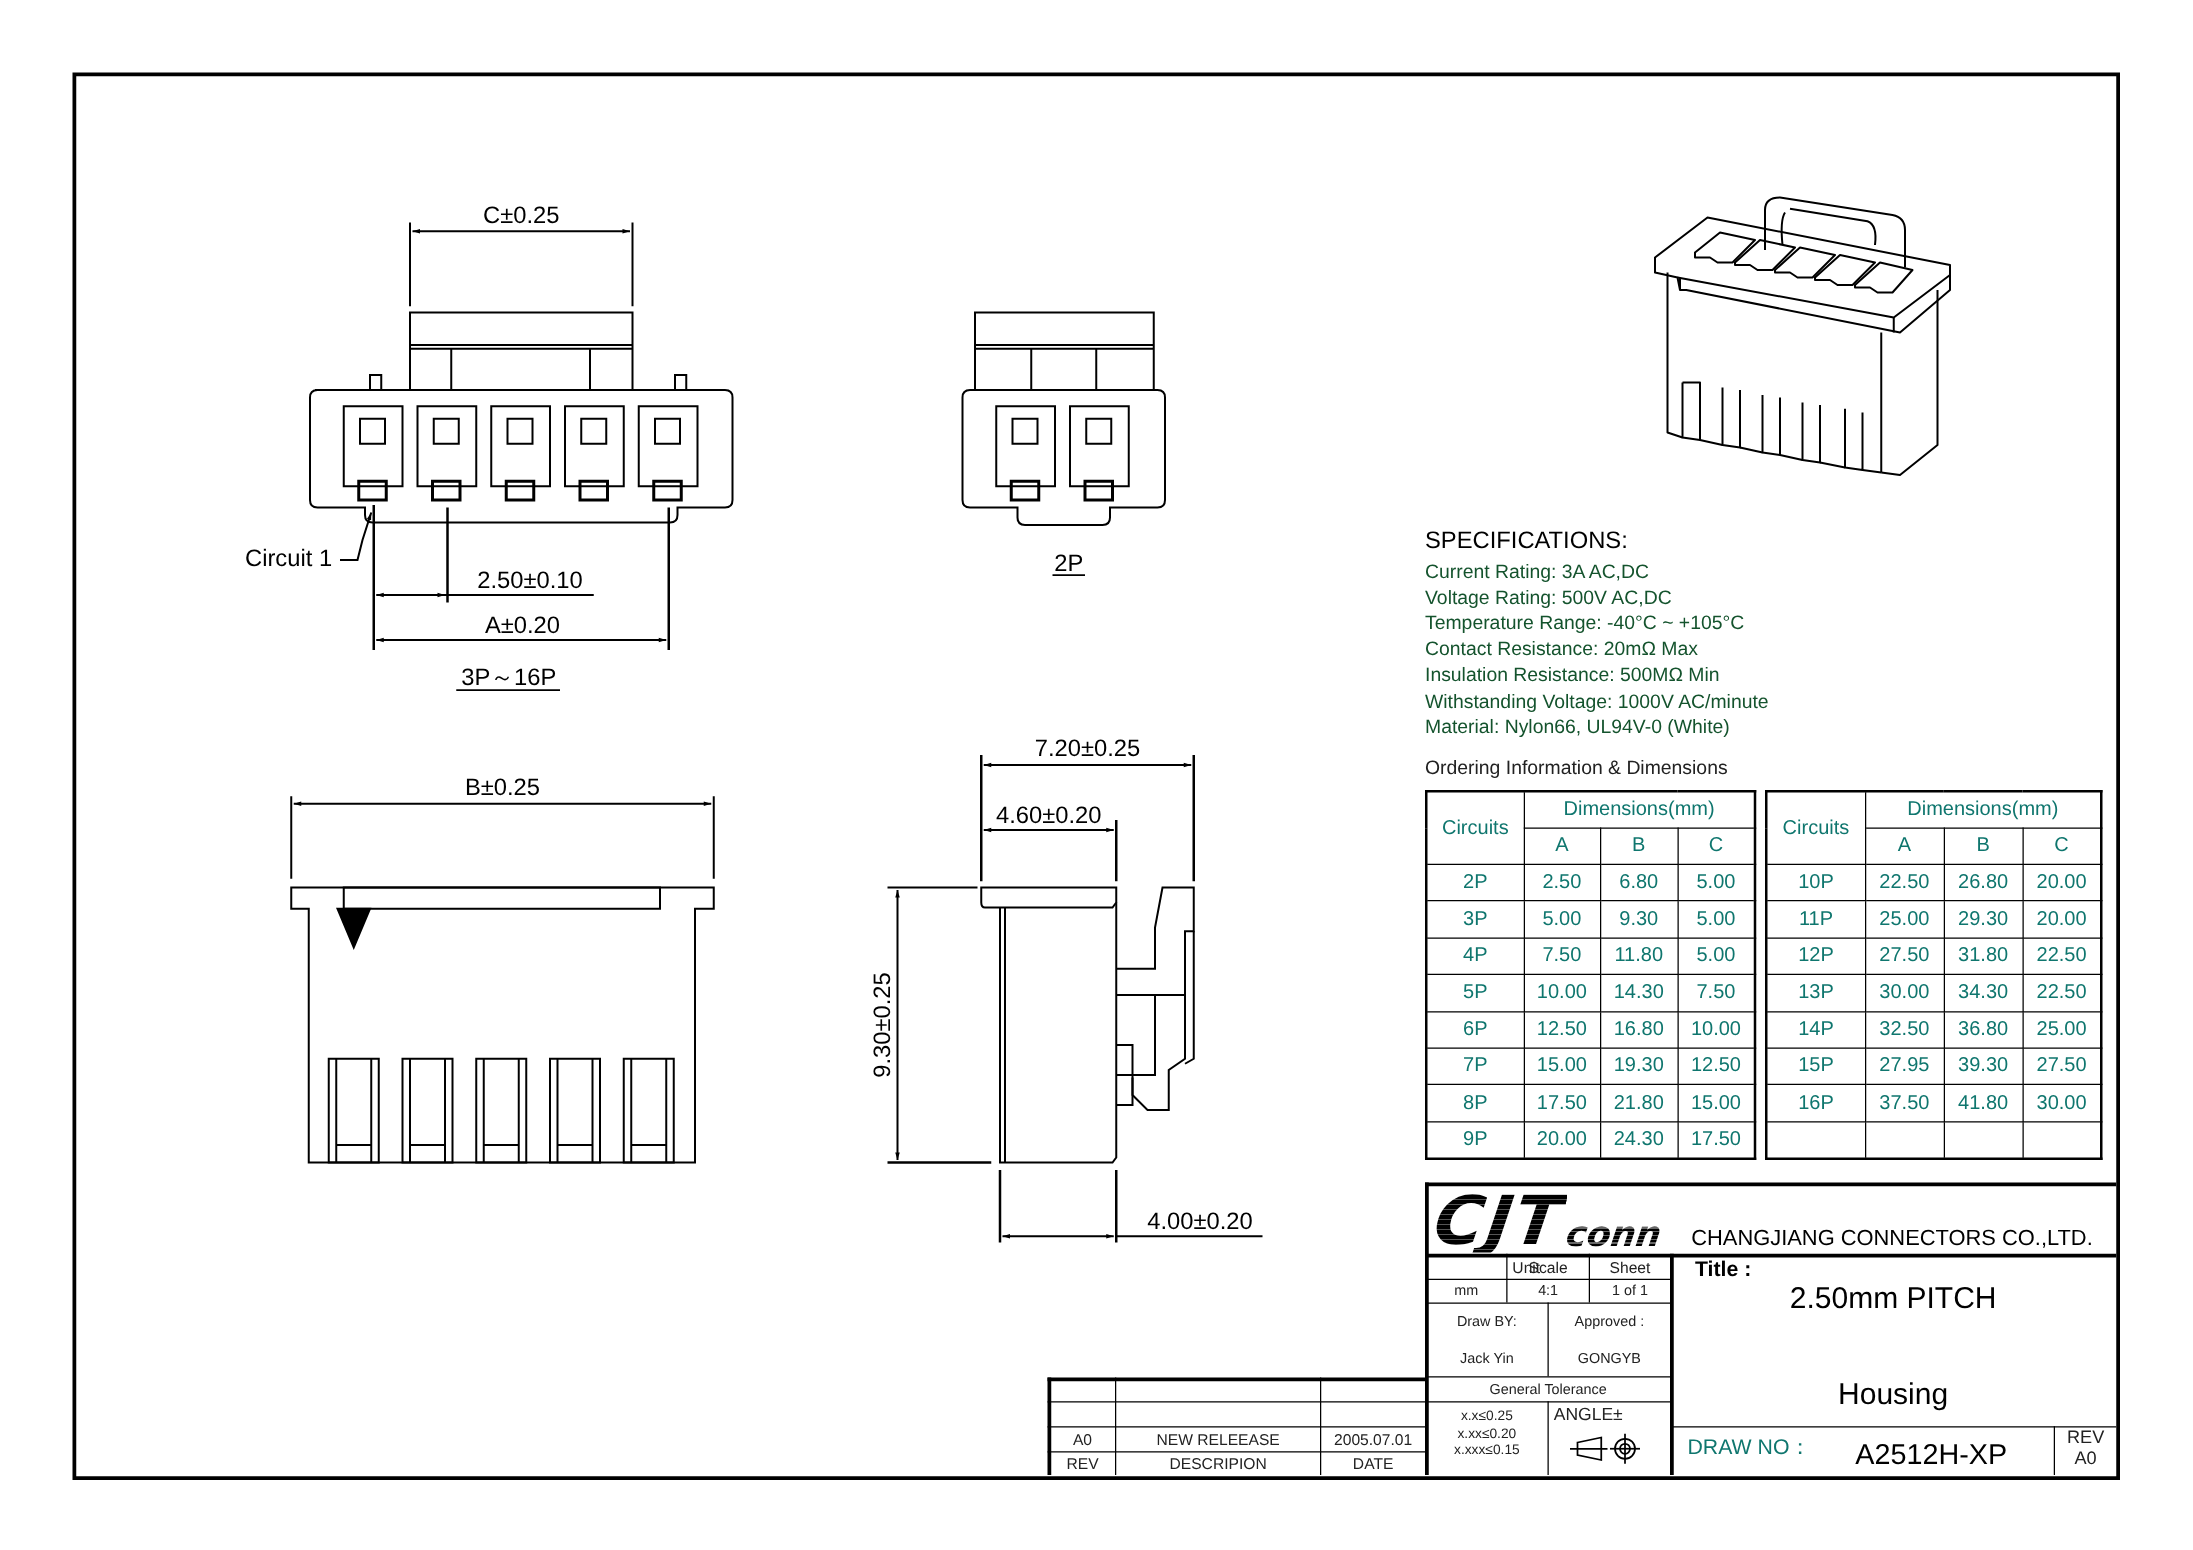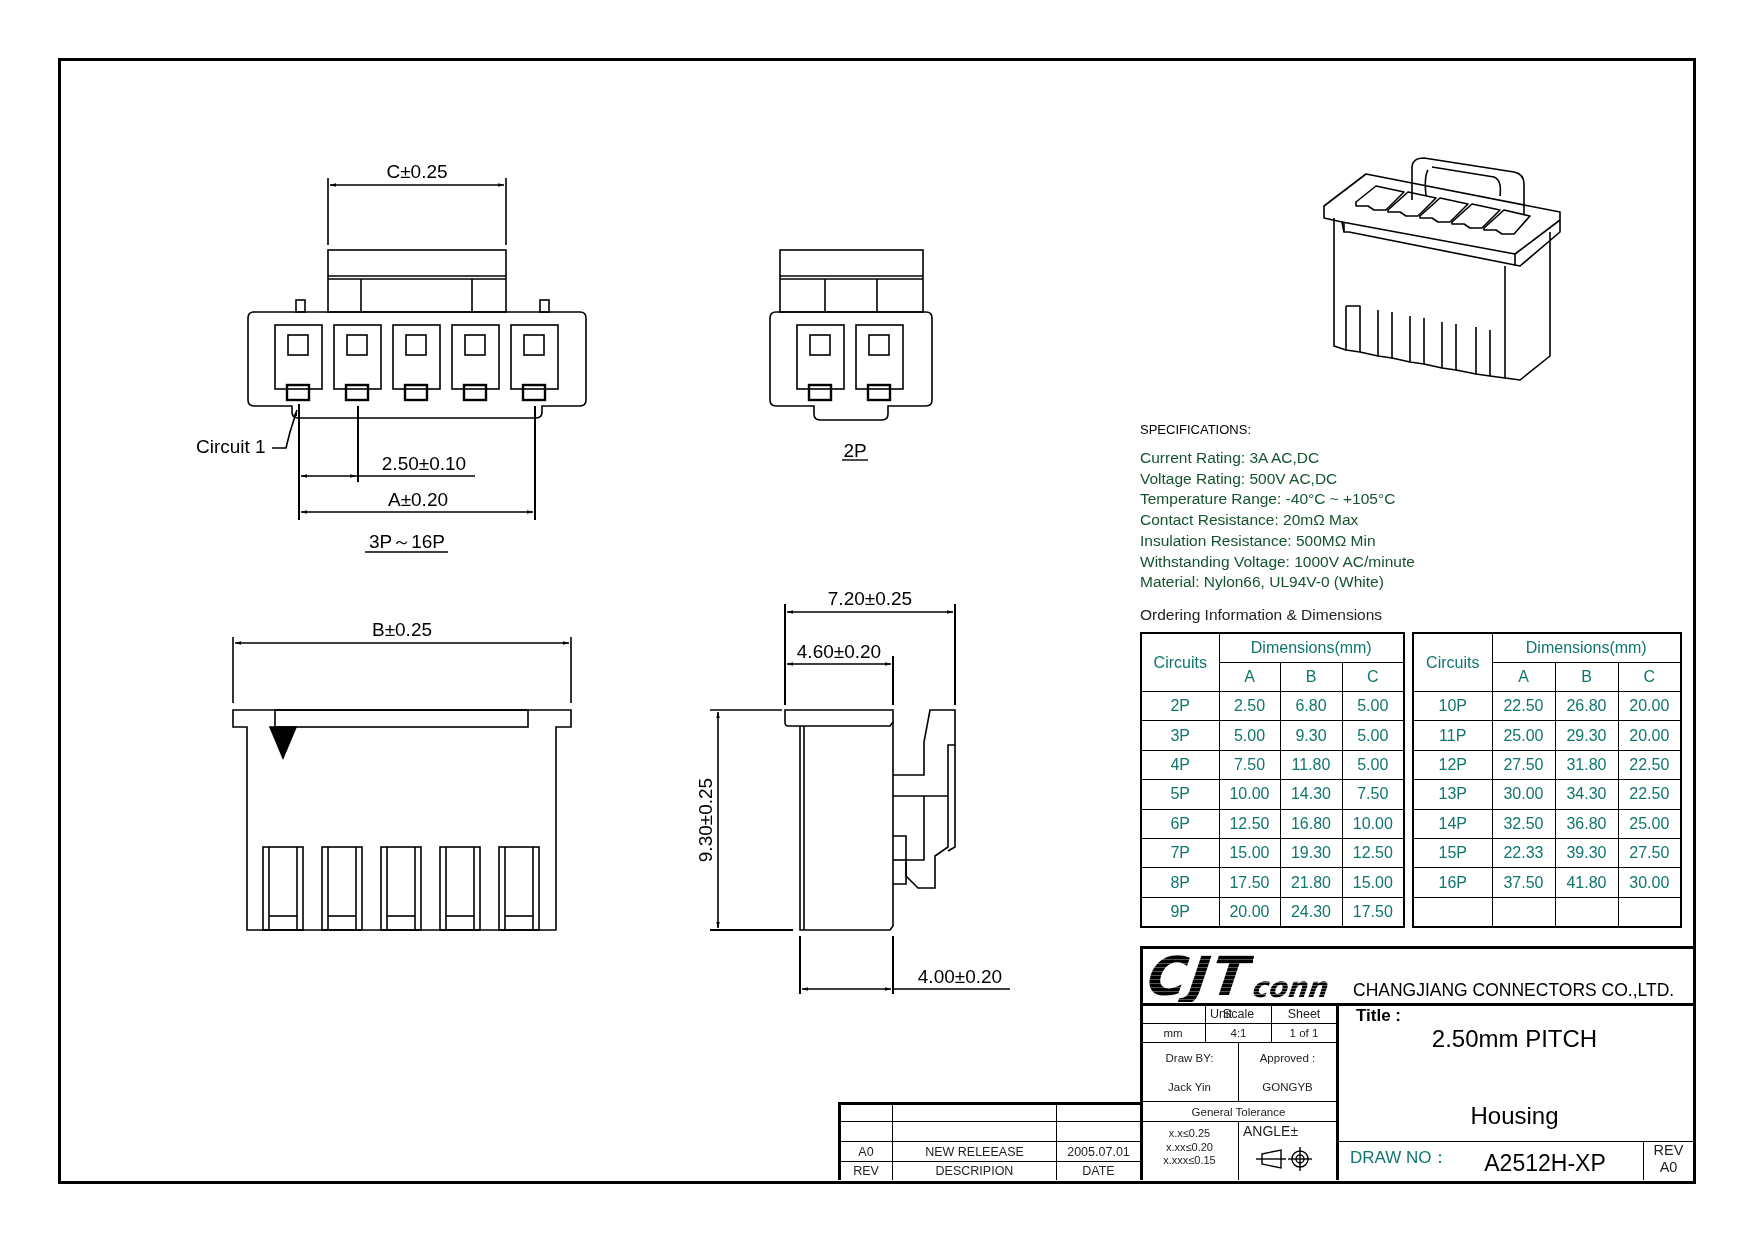--- a/index.html
+++ b/index.html
@@ -5,21 +5,21 @@
   html, body { margin:0; padding:0; background:#ffffff; }
   body { width:1754px; height:1240px; position:relative; overflow:hidden;
          font-family:"Liberation Sans", sans-serif; color:#000; }
   .abs { position:absolute; }
   .frame { position:absolute; left:58px; top:58px; width:1632px; height:1120px;
            border:3px solid #000; box-sizing:content-box; }
   svg.drawing { position:absolute; left:0; top:0; width:1754px; height:1240px; }
   .dimtxt { font-family:"Liberation Sans", sans-serif; font-size:19px; fill:#000; }
 
   
-  .spec-title { left:1140px; top:422px; font-size:13px; }
+  .spec-title { left:1140px; top:422px; font-size:19px; }
   .spec-list { left:1140px; top:448px; font-size:15.5px; line-height:20.7px; color:#14532d; }
   .order-title { left:1140px; top:606px; font-size:15.5px; color:#222; }
 
   
   table.dims { position:absolute; border-collapse:collapse; table-layout:fixed;
                font-size:16px; color:#0f766e; }
   table.dims td { border:1.5px solid #000; text-align:center; padding:0; height:28px; }
   table.dims tr.hdr td { height:28px; }
   table.dims tr.data td { height:28.4px; }
   table.dims { border:2.5px solid #000; }
@@ -351,21 +351,21 @@
         <td>22.50</td>
       </tr>
   <tr class="data">
         <td>14P</td>
         <td>32.50</td>
         <td>36.80</td>
         <td>25.00</td>
       </tr>
   <tr class="data">
         <td>15P</td>
-        <td>22.33</td>
+        <td>27.95</td>
         <td>39.30</td>
         <td>27.50</td>
       </tr>
   <tr class="data">
         <td>16P</td>
         <td>37.50</td>
         <td>41.80</td>
         <td>30.00</td>
       </tr>
   <tr class="data">

